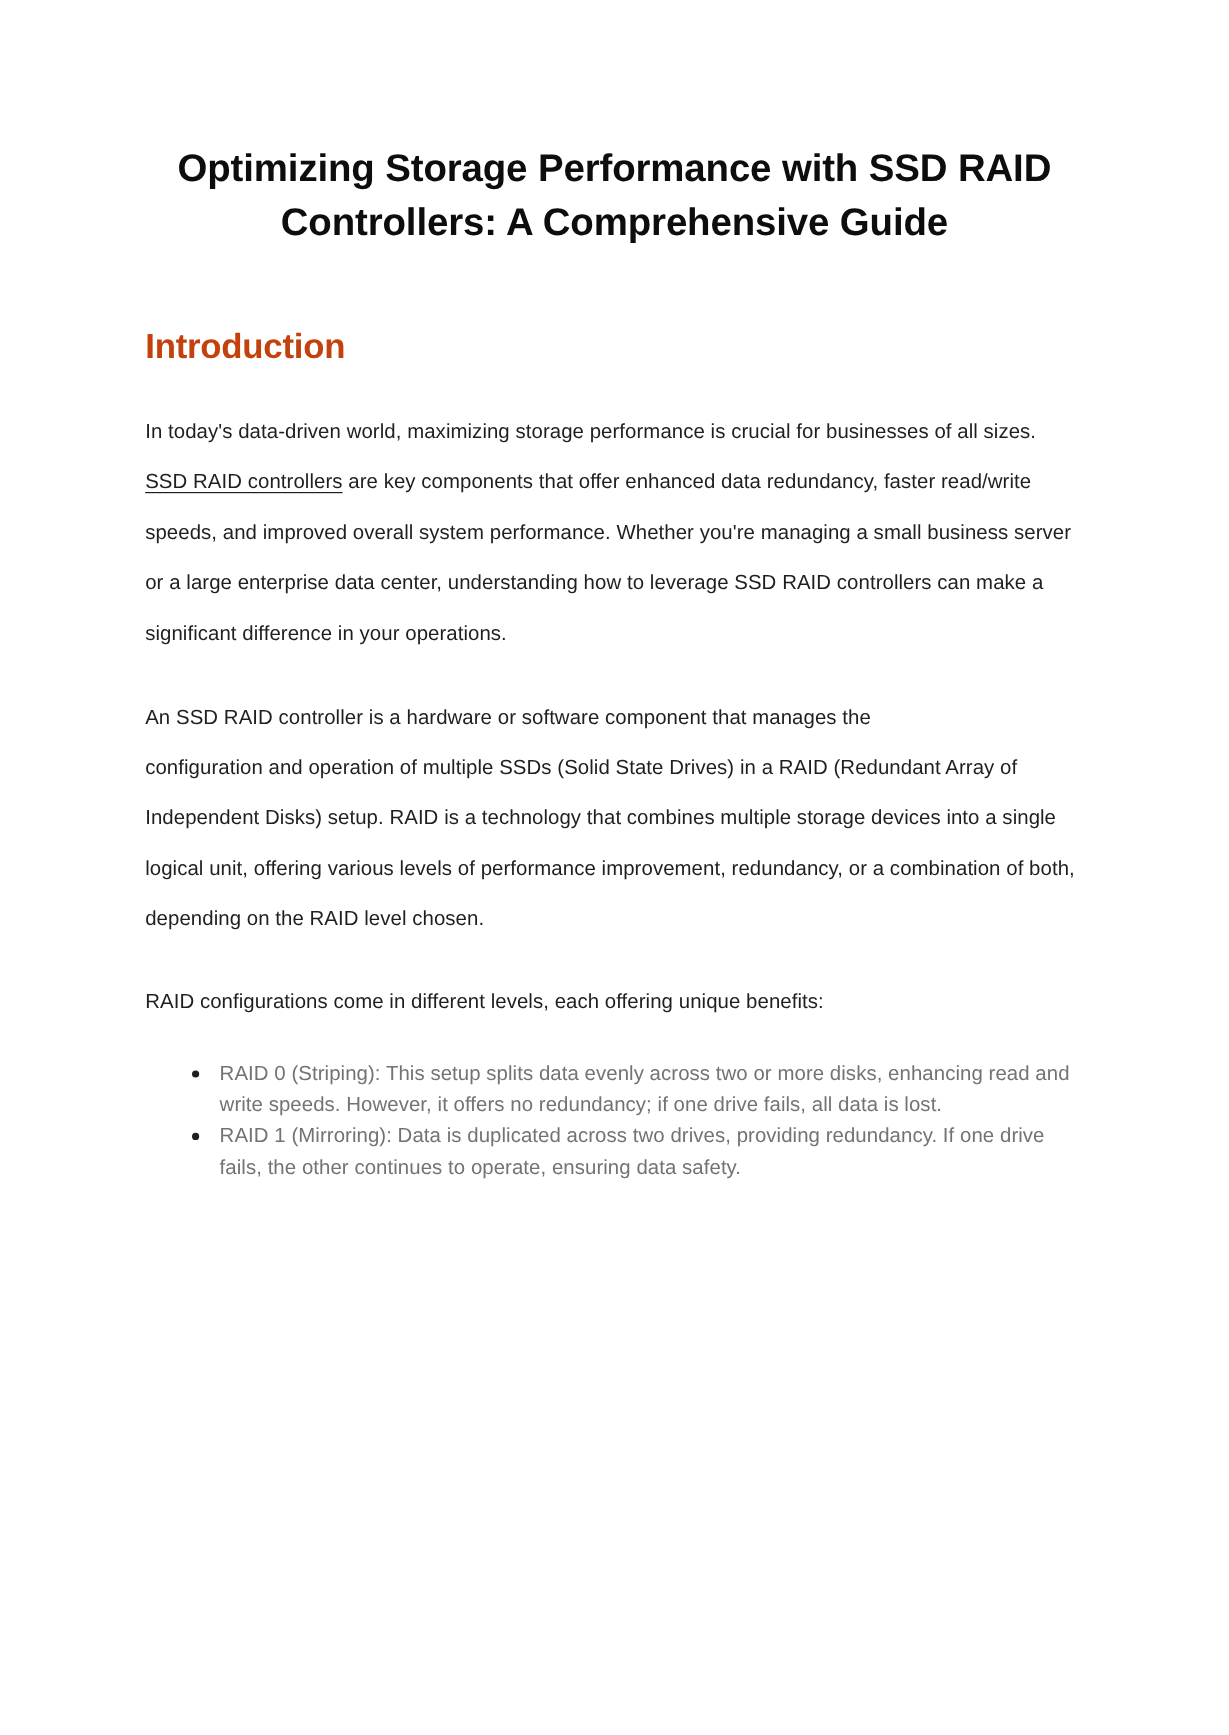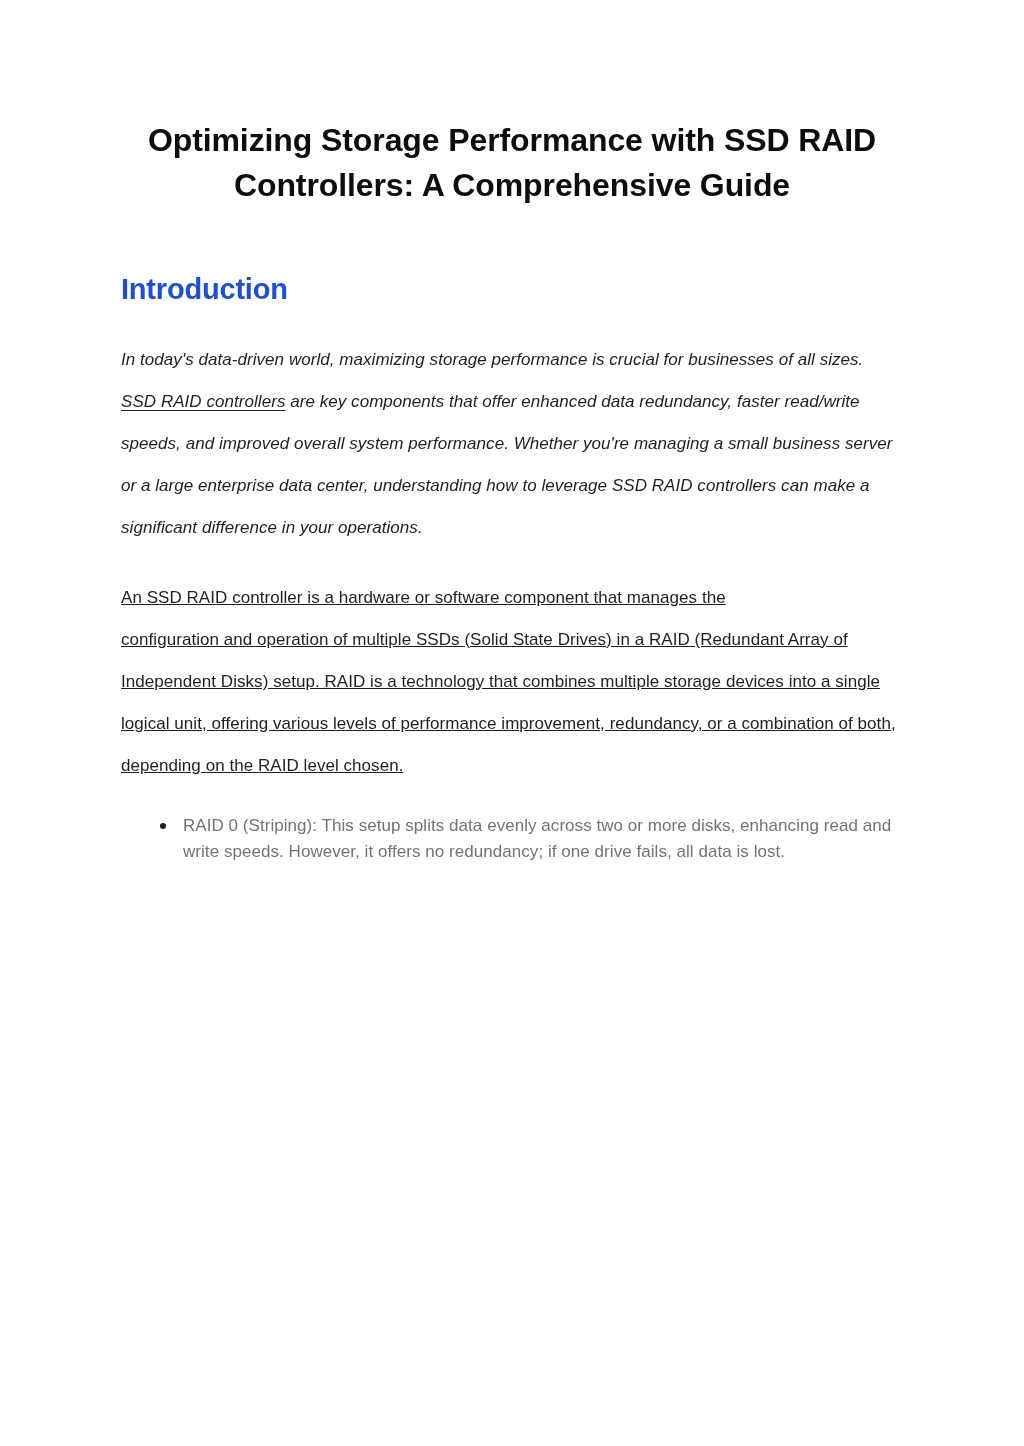--- a/index.html
+++ b/index.html
@@ -45,40 +45,40 @@
     font-stretch: condensed;
   }
 
   
   .section-heading {
     margin: 0;
     font-size: 29px;
     line-height: 1.3;
     font-weight: 700;
     letter-spacing: -0.2px;
-    color: #1d4ed8;
+    color: #c2410c;
     font-stretch: condensed;
   }
 
   .h-intro        { padding-top: 62px; }
   .h-what         { padding-top: 62px; }
   .h-types        { padding-top: 62px; }
 
   
   .body-text {
     margin: 0;
     font-size: 17px;
     line-height: 42px;
     font-weight: 400;
     color: #1f1f1f;
     letter-spacing: 0.05px;
   }
 
-  .p-intro  { padding-top: 30px; font-style: italic; }
-  .p-what   { padding-top: 28px; text-decoration: underline; }
+  .p-intro  { padding-top: 30px; }
+  .p-what   { padding-top: 28px; }
   .p-types  { padding-top: 27px; }
 
   .inline-link {
     color: #1f1f1f;
     text-decoration: underline;
     text-underline-offset: 3px;
     text-decoration-thickness: 1.2px;
     cursor: pointer;
   }
 
@@ -117,22 +117,27 @@
     <h1 class="doc-title">Optimizing Storage Performance with SSD RAID Controllers: A Comprehensive Guide</h1>
 
     <h2 class="section-heading h-intro">Introduction</h2>
 
     <p class="body-text p-intro"><span>In today's data-driven world, maximizing storage performance is crucial for businesses of all sizes. </span><a class="inline-link">SSD RAID controllers</a><span> are key components that offer enhanced data redundancy, faster read/write speeds, and improved overall system performance. Whether you're managing a small business server or a large enterprise data center, understanding how to leverage SSD RAID controllers can make a significant difference in your operations.</span></p>
 
 
     <p class="body-text p-what"><span>An SSD RAID controller is a hardware or software component that manages the</span><br><span>configuration and operation of multiple SSDs (Solid State Drives) in a RAID (Redundant Array of Independent Disks) setup. RAID is a technology that combines multiple storage devices into a single logical unit, offering various levels of performance improvement, redundancy, or a combination of both, depending on the RAID level chosen.</span></p>
 
 
+    <p class="body-text p-types">RAID configurations come in different levels, each offering unique benefits:</p>
 
     <ul class="raid-list">
       <li>
         <span class="bullet-dot"></span>
         <span>RAID 0 (Striping): This setup splits data evenly across two or more disks, enhancing read and write speeds. However, it offers no redundancy; if one drive fails, all data is lost.</span>
+      </li>
+      <li>
+        <span class="bullet-dot"></span>
+        <span>RAID 1 (Mirroring): Data is duplicated across two drives, providing redundancy. If one drive fails, the other continues to operate, ensuring data safety.</span>
       </li>
     </ul>
 
   </div>
 </div>
 
 </body></html>

